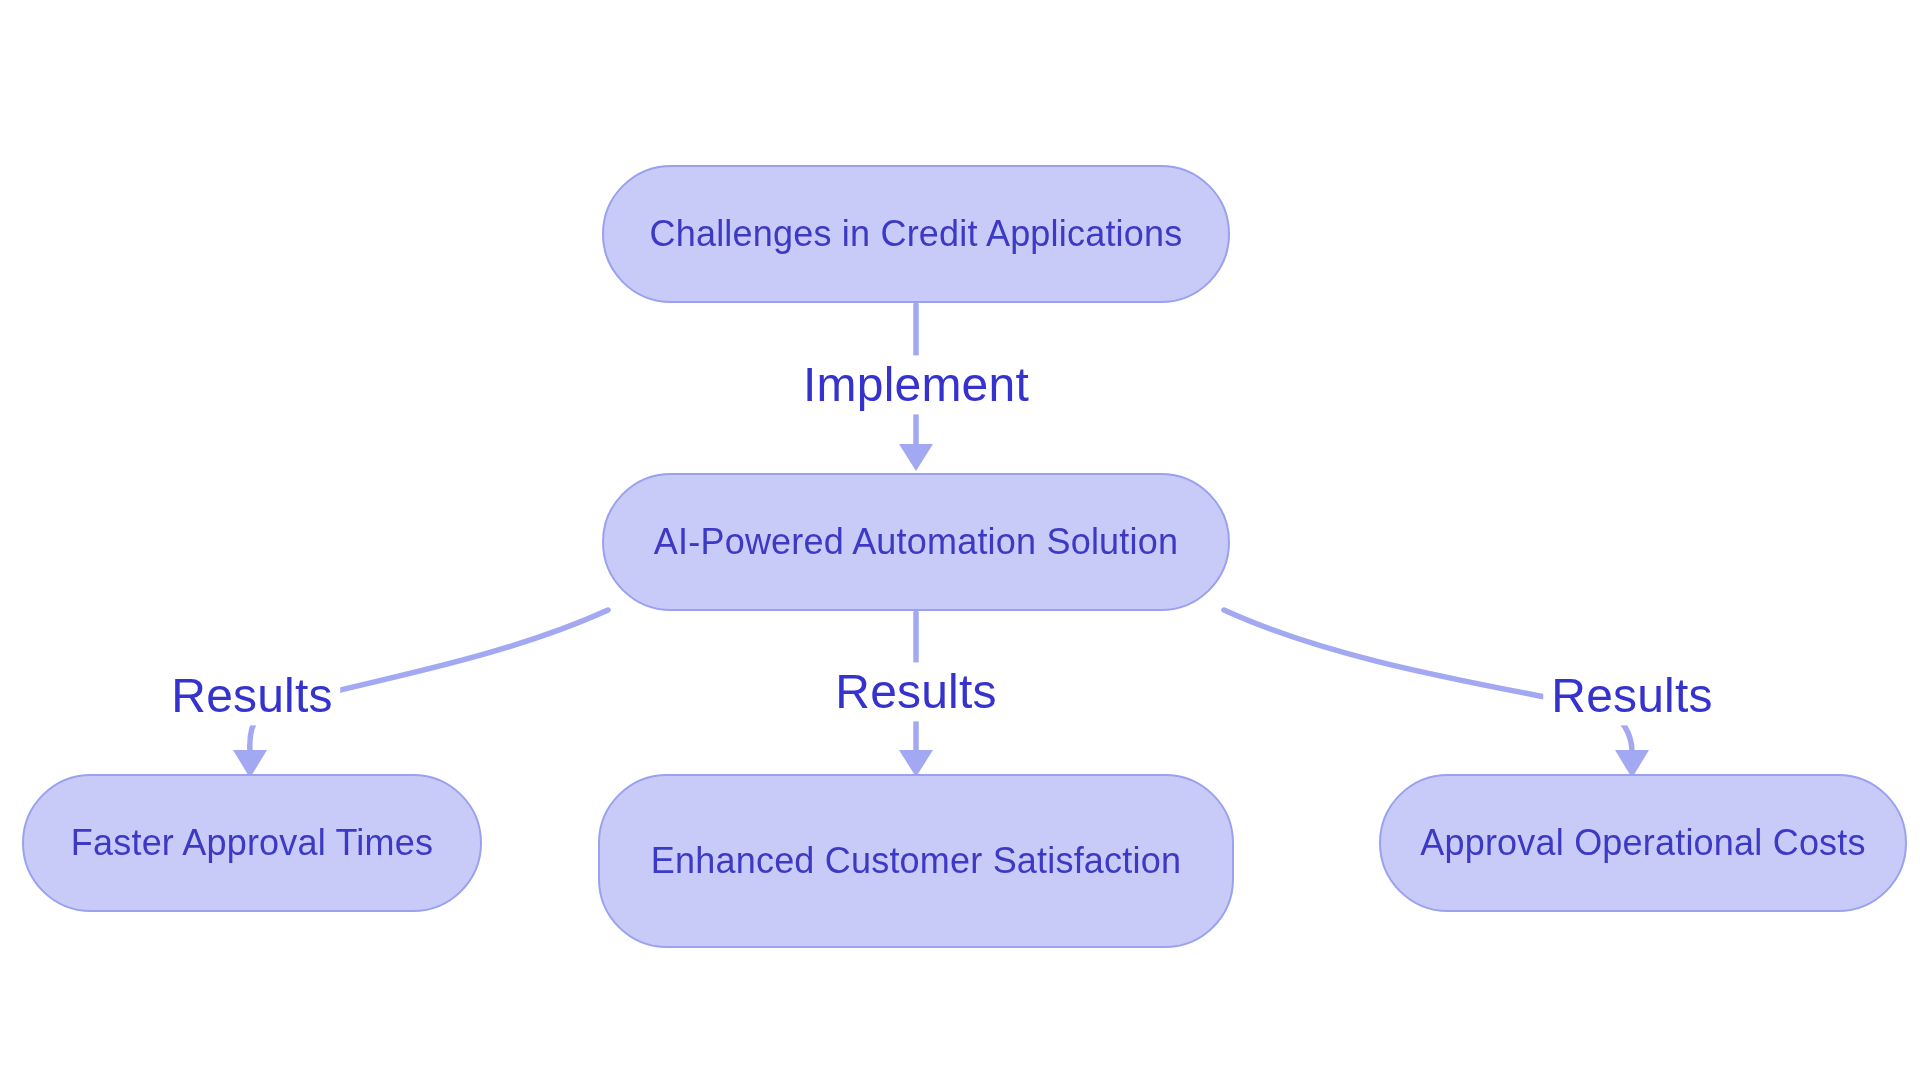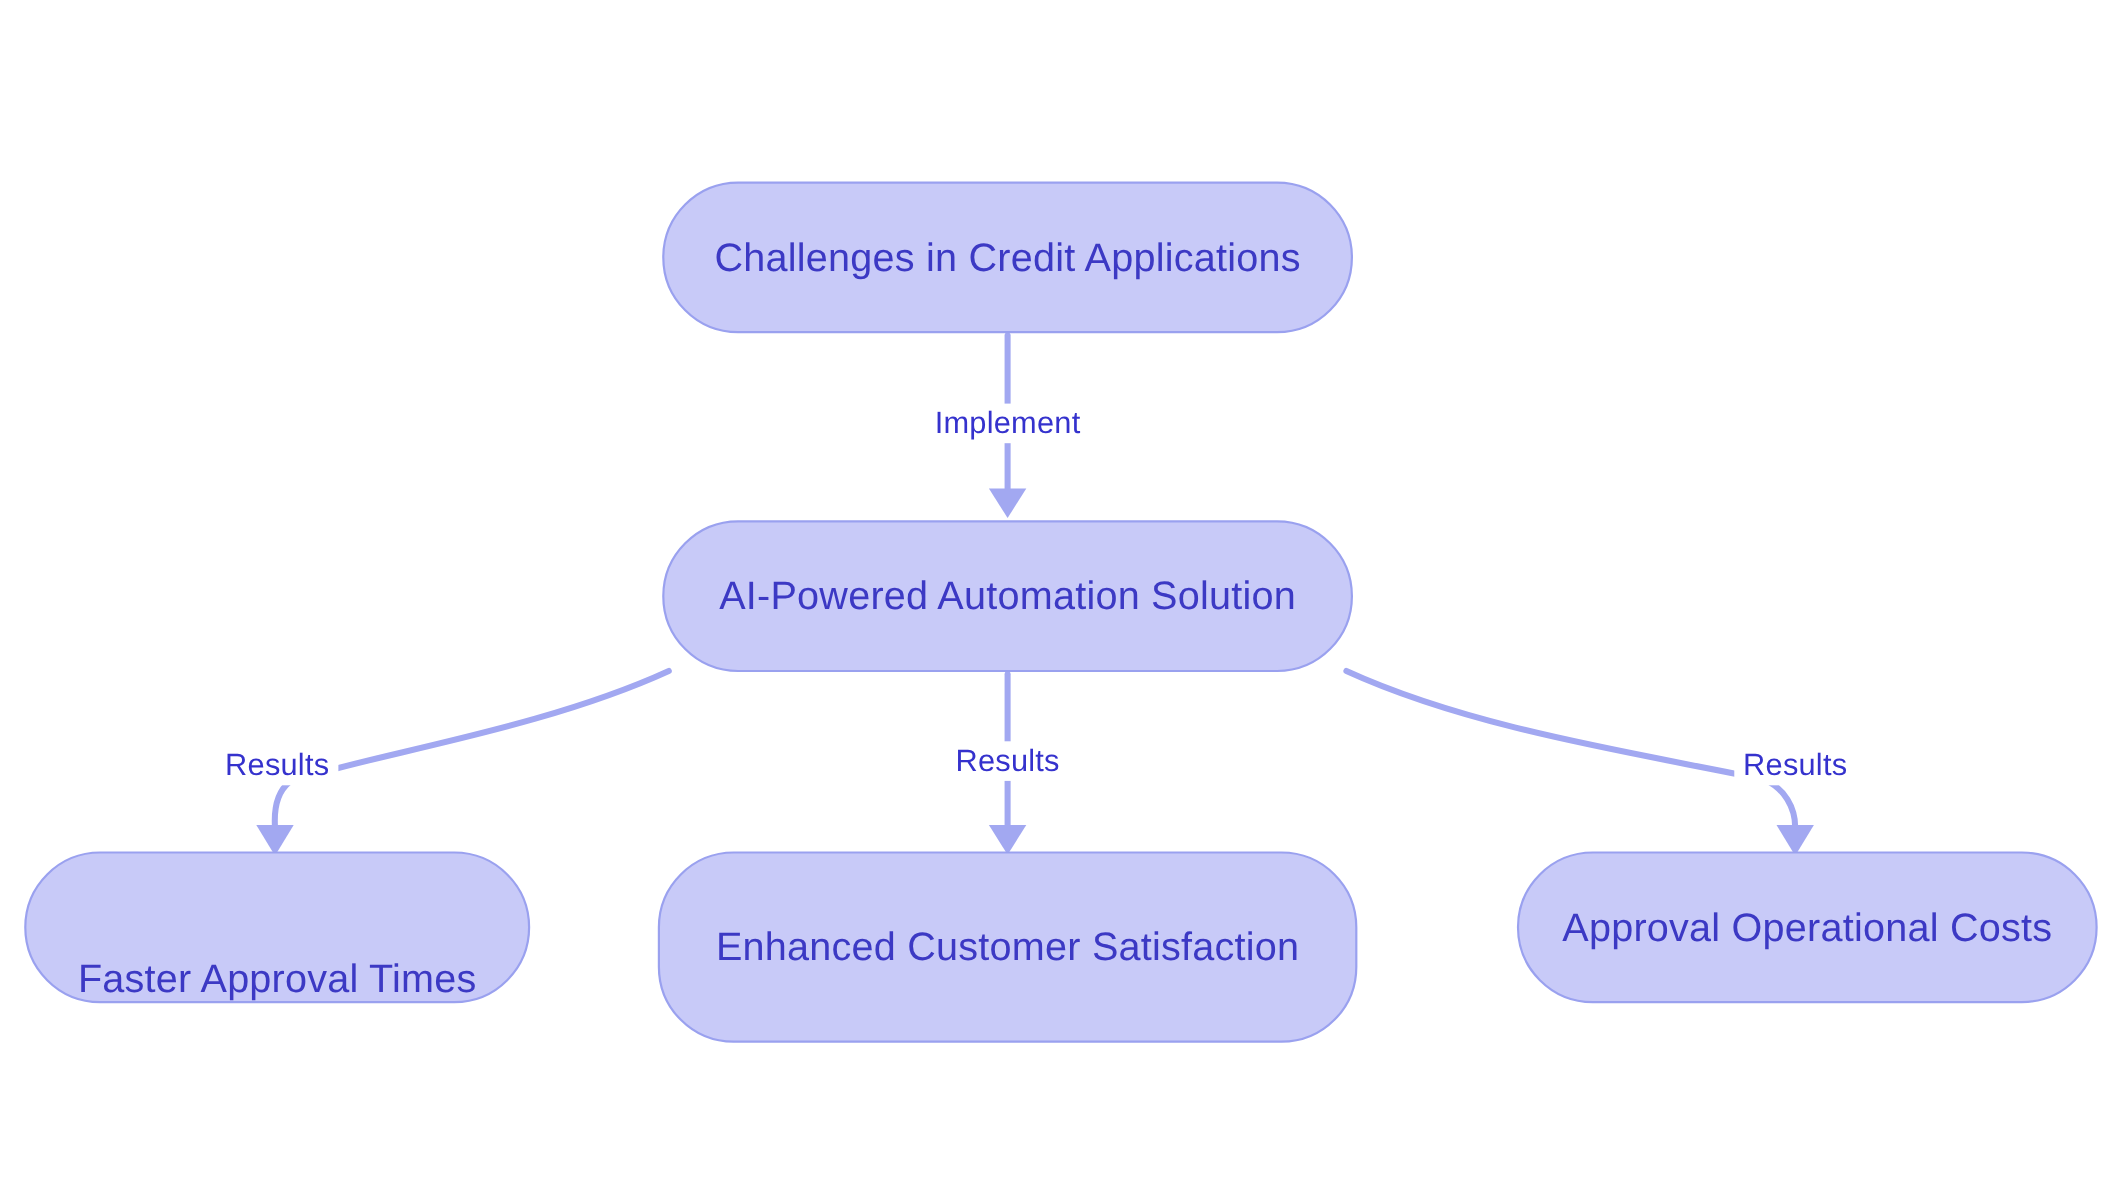--- a/index.html
+++ b/index.html
@@ -50,21 +50,21 @@
     font-size: 36px;
     line-height: 1.1;
     letter-spacing: 0.2px;
     white-space: nowrap;
   }
   .edge-label {
     position: absolute;
     transform: translate(-50%, -50%);
     background: var(--bg);
     color: var(--edge-text);
-    font-size: 28px;
+    font-size: 48px;
     line-height: 1.15;
     padding: 2px 8px;
     letter-spacing: 0.2px;
     white-space: nowrap;
   }
 </style>
 </head>
 <body>
 
 <div class="canvas">
@@ -90,21 +90,21 @@
   <div class="edge-label" style="left:1632px; top:696px;">Results</div>
 
   <div class="node" style="left:602px; top:165px; width:628px; height:138px;">
     <span>Challenges in Credit Applications</span>
   </div>
 
   <div class="node" style="left:602px; top:473px; width:628px; height:138px;">
     <span>AI-Powered Automation Solution</span>
   </div>
 
-  <div class="node" style="left:22px; top:774px; width:460px; height:138px;align-items:flex-end;">
+  <div class="node" style="left:22px; top:774px; width:460px; height:138px;">
     <span>Faster Approval Times</span>
   </div>
 
   <div class="node" style="left:598px; top:774px; width:636px; height:174px;">
     <span>Enhanced Customer Satisfaction</span>
   </div>
 
   <div class="node" style="left:1379px; top:774px; width:528px; height:138px;">
     <span>Approval Operational Costs</span>
   </div>

